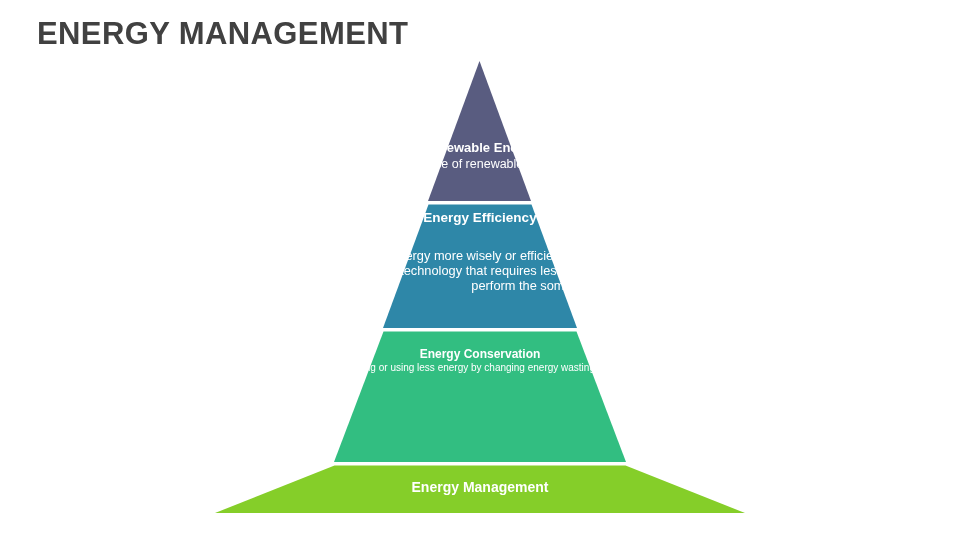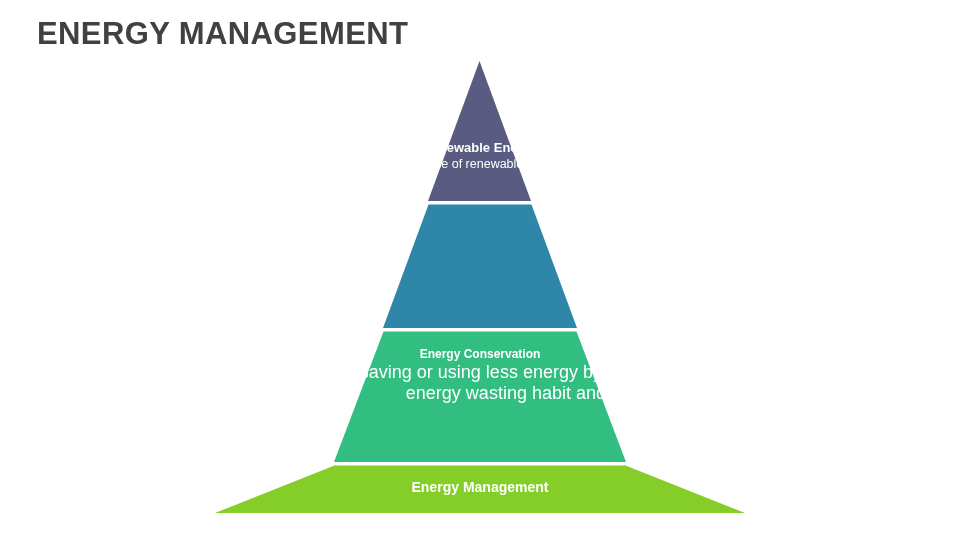--- a/index.html
+++ b/index.html
@@ -83,21 +83,21 @@
     left: 280px;
     top: 347px;
     width: 400px;
   }
   #tier-3-text .tier-heading { font-size: 12px; }
   #tier-3-text .tier-sub {
     font-size: 13.5px;
     font-weight: bold;
     margin-top: 22px;
   }
-  #tier-3-text .tier-desc { font-size: 18px; margin-top: 1px; }
+  #tier-3-text .tier-desc { font-size: 10px; margin-top: 1px; }
 
   
   #tier-4-text {
     left: 280px;
     top: 479px;
     width: 400px;
   }
   #tier-4-text .tier-heading { font-size: 14px; }
 </style>
 </head>
@@ -116,20 +116,24 @@
     <polygon id="tier-3-shape" points="383.5,331.5 576.5,331.5 626,462 334,462" fill="#32BE81"></polygon>
 
     <polygon id="tier-4-shape" points="334.5,465.5 625.5,465.5 745,513 215,513" fill="#85CE29"></polygon>
   </svg>
 
   <div class="tier-text" id="tier-1-text" style="color: rgb(255, 255, 255);">
     <div class="tier-heading">Renewable Energy</div>
     <div class="tier-desc">Use of renewable energy source</div>
   </div>
 
+  <div class="tier-text" id="tier-2-text" style="color: rgb(255, 255, 255);">
+    <div class="tier-heading">Energy Efficiency</div>
+    <div class="tier-desc">Using energy more wisely or efficiently through the use of technology that requires less energy to perform the some function</div>
+  </div>
 
   <div class="tier-text" id="tier-3-text" style="color: rgb(255, 255, 255);">
     <div class="tier-heading">Energy Conservation</div>
     <div class="tier-desc">By saving or using less energy by changing energy wasting habit and lifestyles</div>
   </div>
 
   <div class="tier-text" id="tier-4-text" style="color: rgb(255, 255, 255);">
     <div class="tier-heading">Energy Management</div>
   </div>
 

